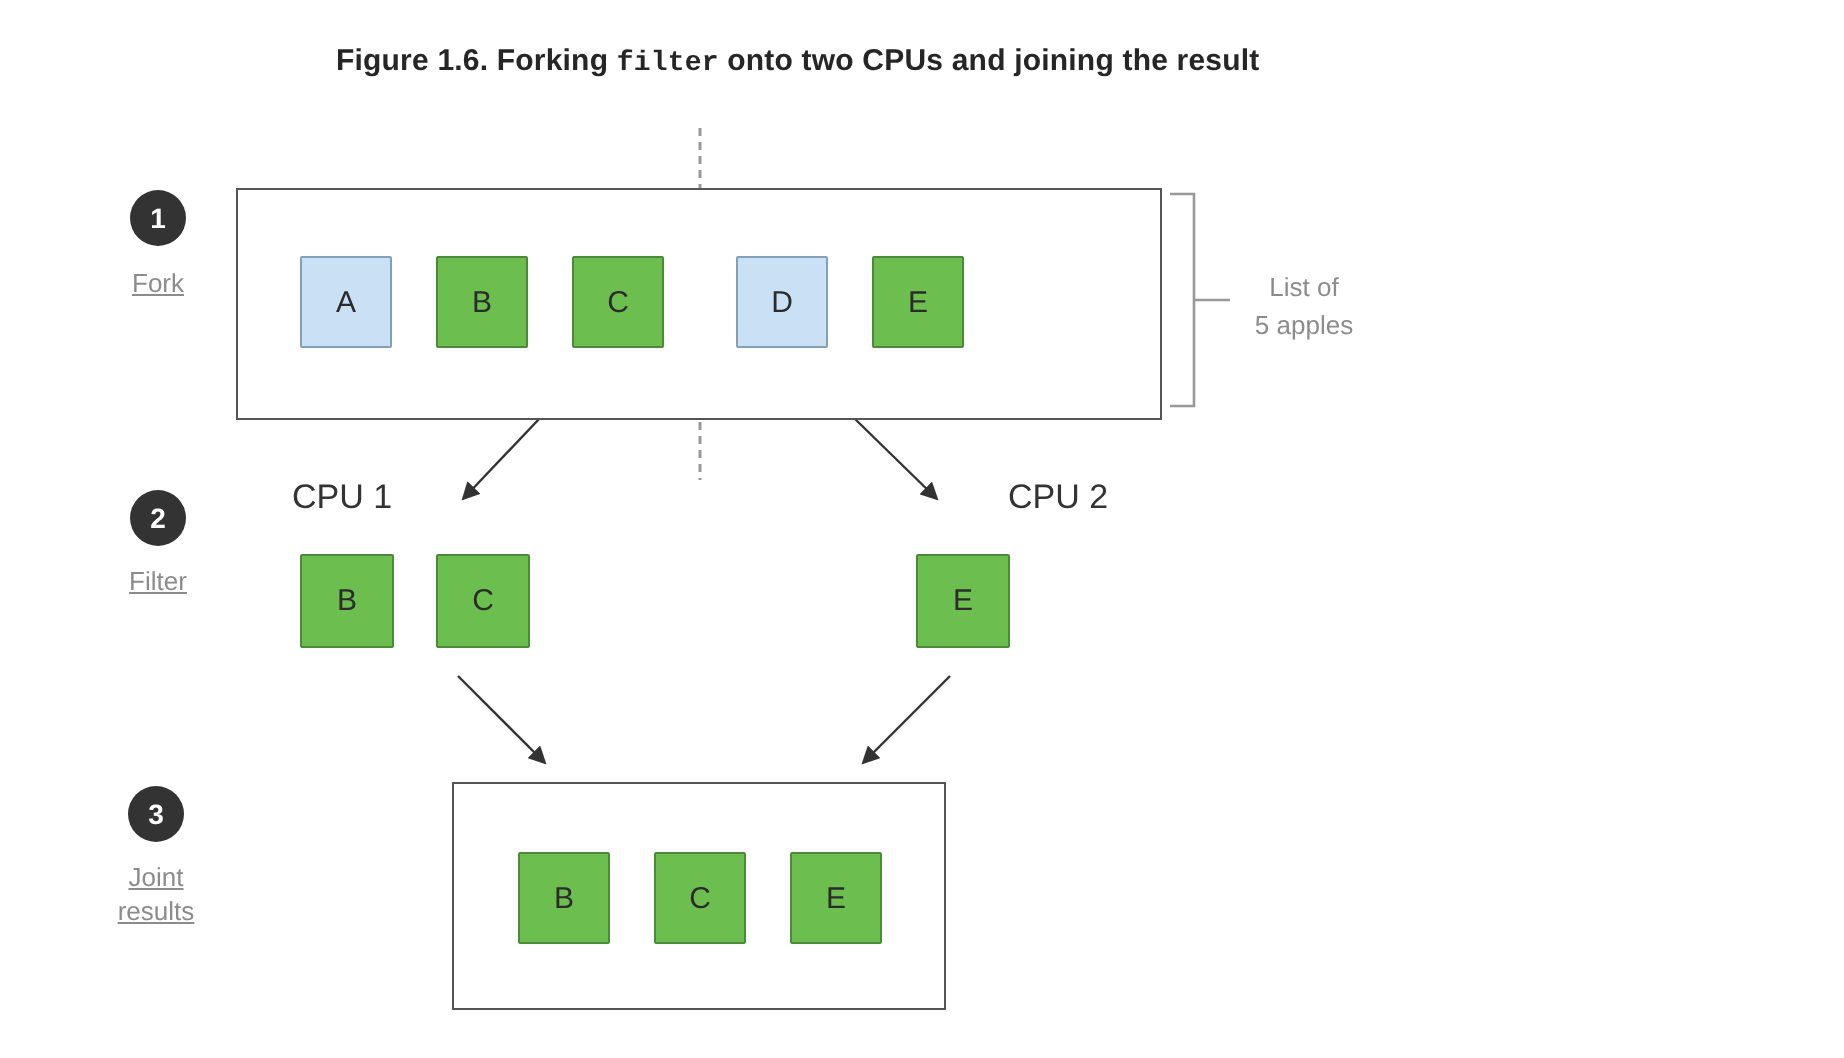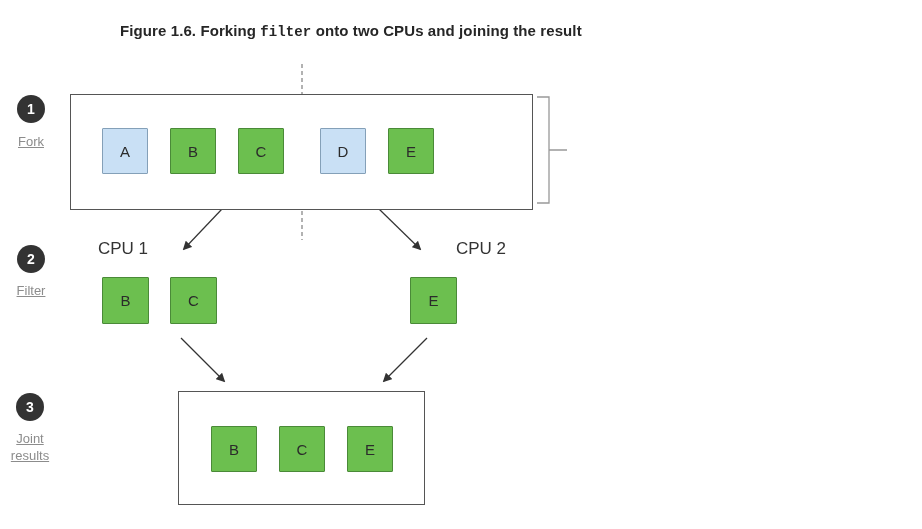--- a/index.html
+++ b/index.html
@@ -17,20 +17,21 @@
   }
   * { margin: 0; padding: 0; box-sizing: border-box; }
   html, body { background: #ffffff; }
   .canvas {
     position: relative;
     width: 852px;
     height: 529px;
     background: #ffffff;
     font-family: "Liberation Sans", sans-serif;
     overflow: hidden;
+    margin-left: 48px;
   }
   .figure-title {
     position: absolute;
     left: 120px;
     top: 22px;
     font-size: 15px;
     font-weight: 700;
     color: var(--title-color);
     letter-spacing: 0.1px;
     white-space: nowrap;
@@ -138,20 +139,22 @@
   <div class="step-label" style="left:-2px; top:430px;">Joint
 results</div>
 
   <div class="outline-box" style="left:70px; top:94px; width:463px; height:116px;"></div>
   <div class="sq sq-blue" style="left:102px; top:128px;">A</div>
   <div class="sq sq-green" style="left:170px; top:128px;">B</div>
   <div class="sq sq-green" style="left:238px; top:128px;">C</div>
   <div class="sq sq-blue" style="left:320px; top:128px;">D</div>
   <div class="sq sq-green" style="left:388px; top:128px;">E</div>
 
+  <div class="annotation">List of
+5 apples</div>
 
   <div class="cpu-label" style="left:98px; top:239px;">CPU 1</div>
   <div class="cpu-label" style="left:456px; top:239px;">CPU 2</div>
 
   <div class="sq sq-green" style="left:102px; top:277px; width:47px; height:47px;">B</div>
   <div class="sq sq-green" style="left:170px; top:277px; width:47px; height:47px;">C</div>
 
   <div class="sq sq-green" style="left:410px; top:277px; width:47px; height:47px;">E</div>
 
   <div class="outline-box" style="left:178px; top:391px; width:247px; height:114px;"></div>

